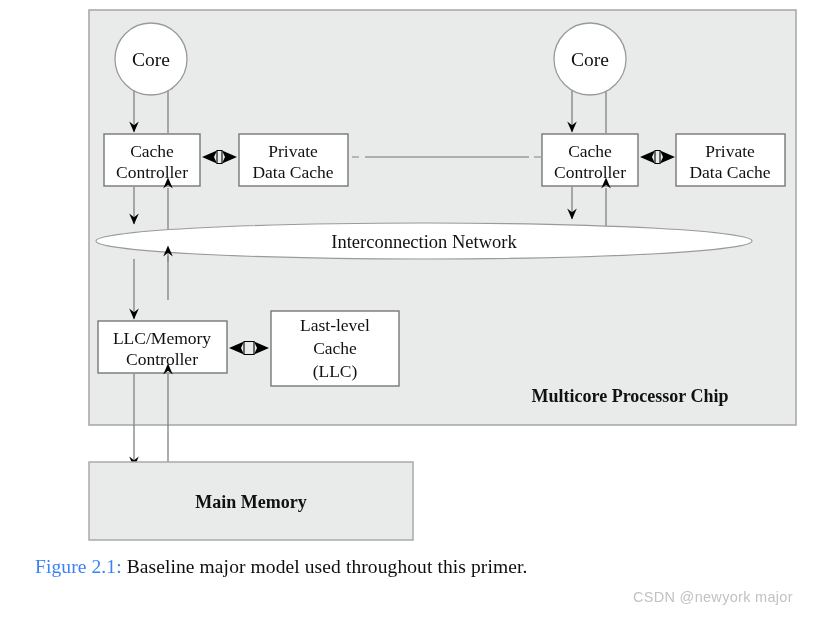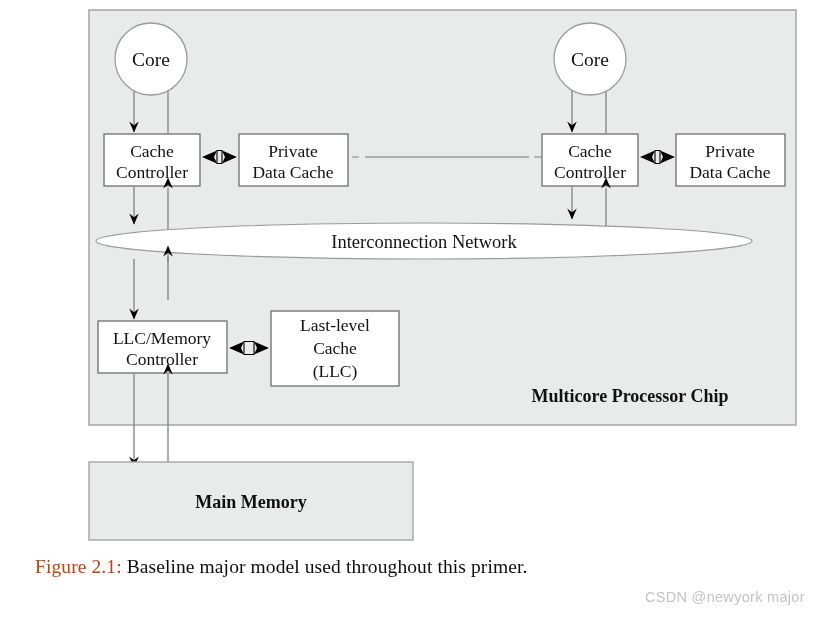--- a/index.html
+++ b/index.html
@@ -40,33 +40,32 @@
     position: absolute;
     left: 23px;
     top: 556px;
     font-family: "Liberation Serif", "DejaVu Serif", serif;
     font-size: 19.5px;
     color: #0e0e0e;
     white-space: nowrap;
     letter-spacing: 0.1px;
   }
   .caption .fig-num {
-    color: #c2410c;
+    color: #3b82f6;
     margin-top: 24px;
   }
   .watermark {
     position: absolute;
     left: 621px;
     top: 589px;
     font-family: "Liberation Sans", "DejaVu Sans", sans-serif;
     font-size: 14.5px;
     color: #c2c2c2;
     white-space: nowrap;
     letter-spacing: 0.3px;
-    margin-left: 12px;
   }
 </style>
 </head>
 <body>
 
 <div id="figure-root">
 
   <svg id="diagram" viewBox="0 0 825 617">
     <defs>
 

